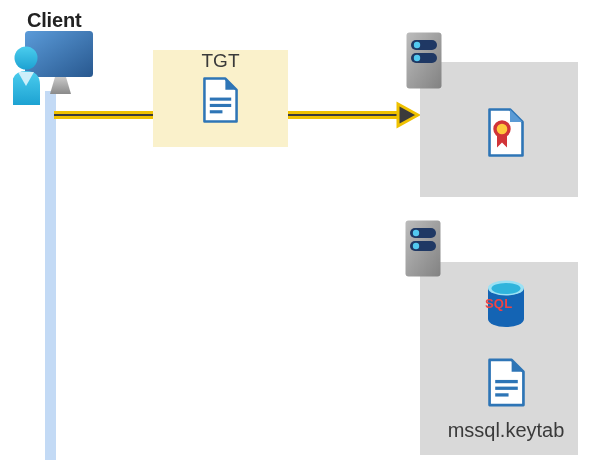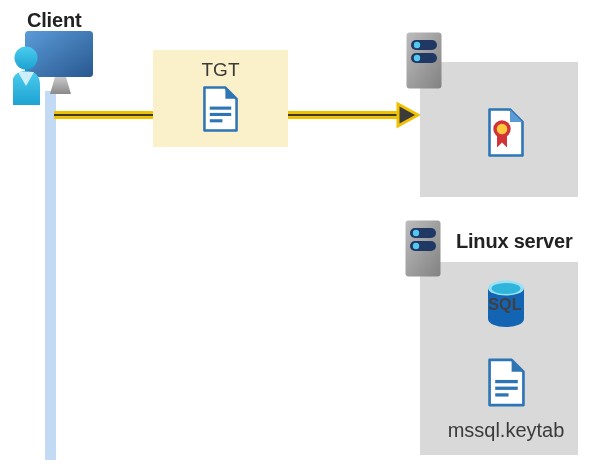--- a/index.html
+++ b/index.html
@@ -20,21 +20,21 @@
   
   .arrow-line{
     left:54px;top:111px;width:344px;height:8px;z-index:1;
     background:linear-gradient(to bottom,#efc100 0 37.5%,#3b3b3b 37.5% 62.5%,#efc100 62.5% 100%);
   }
   .arrow-head{left:396px;top:101px;z-index:2;}
 
   
   .token-panel{
     left:153px;top:50px;width:135px;height:97px;background:#faf1cb;z-index:2;
-    display:flex;justify-content:center;gap:16px;padding-top:9px;box-sizing:border-box;
+    display:flex;justify-content:center;gap:16px;box-sizing:border-box;
   }
   .token-col{display:flex;flex-direction:column;align-items:center;z-index:3;}
   .token-col .token-label{margin-bottom:5px;width:44px;}
 
   
   .panel{background:#d9d9d9;z-index:0;}
   .dc-panel{left:420px;top:62px;width:172px;height:135px;display:flex;justify-content:center;}
   .linux-panel{left:420px;top:262px;width:172px;height:193px;display:flex;flex-direction:column;align-items:center;}
 
   .server-icon{z-index:3;}
@@ -42,21 +42,21 @@
   .linux-server{left:405px;top:220px;}
 
   .dc-label{left:452px;top:10px;width:140px;}
   .linux-label{left:456px;top:228px;width:140px;}
   .client-label{left:27px;top:7px;}
 
   .client-icon{left:13px;top:28px;z-index:2;}
 
   .cert-icon{margin-top:46px;}
   .sql-icon{margin-top:18px;}
-  .sql-text{left:485px;top:296px;width:40px;text-align:center;font-size:16px;font-weight:bold;color:#404040;z-index:4;letter-spacing:0.2px;}
+  .sql-text{left:485px;top:296px;width:40px;font-size:13px;font-weight:bold;color:#ef4444;z-index:4;letter-spacing:0.2px;}
   .keytab-doc{margin-top:30px;}
   .keytab-label{margin-top:12px;width:160px;}
 </style>
 </head>
 <body>
 
 <div class="canvas">
 
   <div class="abs client-bar"></div>
 
@@ -116,21 +116,20 @@
           <stop offset="1" stop-color="#828282"></stop>
       </linearGradient>
     </defs>
     <rect x="0.5" y="0.5" width="35" height="56" rx="3" fill="url(#gradSrv1)"></rect>
     <rect x="5" y="8" width="26" height="10" rx="5" fill="#1f3864"></rect>
     <circle cx="11" cy="13" r="3.2" fill="#53c9f0"></circle>
     <rect x="5" y="21" width="26" height="10" rx="5" fill="#1f3864"></rect>
     <circle cx="11" cy="26" r="3.2" fill="#53c9f0"></circle>
   </svg>
 
-  <div class="abs title linux-label">Linux server</div>
   <div class="abs panel linux-panel">
     <svg class="sql-icon" width="40" height="48" viewBox="0 0 40 48">
       <path d="M2,8 L2,39 A18,8 0 0 0 38,39 L38,8 Z" fill="#1464b4"></path>
       <ellipse cx="20" cy="8" rx="18" ry="7.5" fill="#9be1f4"></ellipse>
       <ellipse cx="20" cy="8.5" rx="14.5" ry="5.5" fill="#2fb4dc"></ellipse>
     </svg>
     <svg class="keytab-doc" width="39" height="49" viewBox="0 0 38 47">
       <path d="M2.5,1.5 H24 L35.5,13 V45.5 H2.5 Z" fill="#ffffff" stroke="#2e75b6" stroke-width="2.6" stroke-linejoin="round"></path>
       <path d="M24,1.5 V13 H35.5 Z" fill="#2e75b6"></path>
       <rect x="8" y="21" width="22" height="3.2" fill="#2e75b6"></rect>

